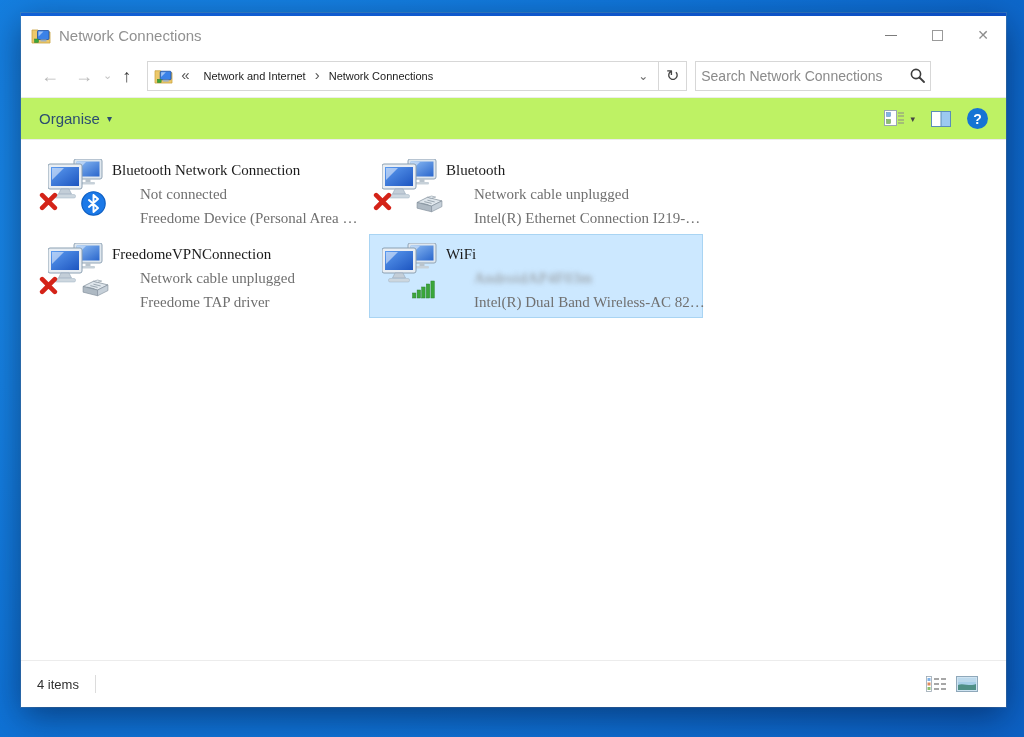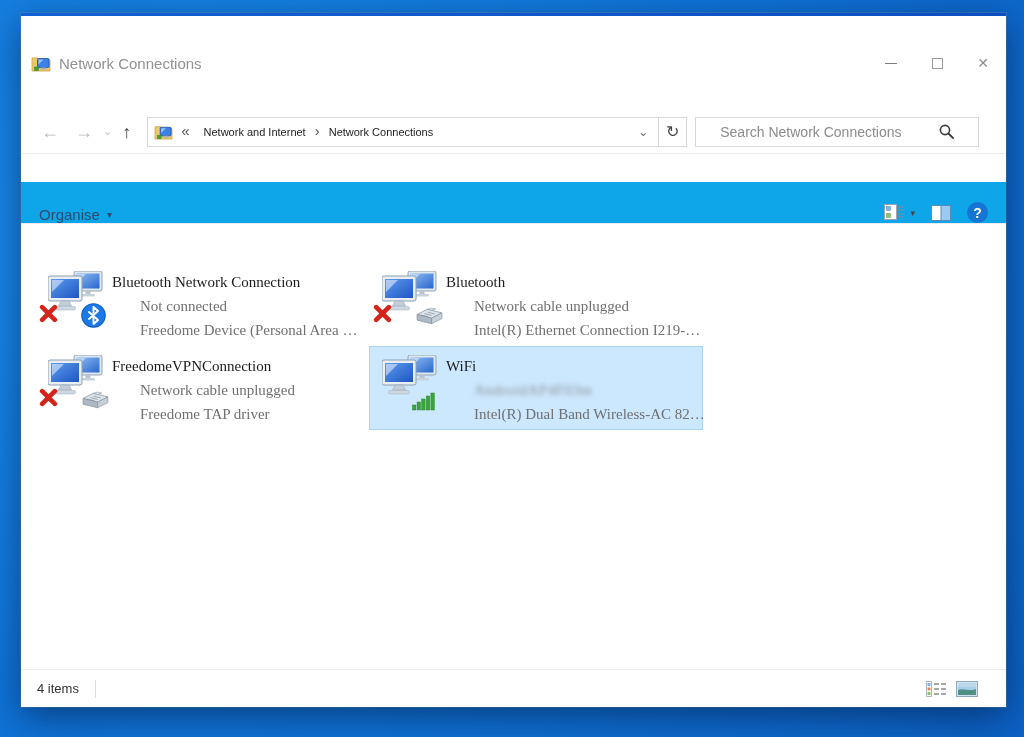--- a/index.html
+++ b/index.html
@@ -6,21 +6,20 @@
   html,body { width:1024px; height:737px; overflow:hidden;
     font-family:"Liberation Sans", sans-serif; }
   body {
     background: radial-gradient(130% 150% at 18% 32%, #1b8ceb 0%, #0f74d8 45%, #0a55b8 100%);
     position:relative;
   }
   .window {
     position:absolute; left:21px; top:13px; width:985px; height:694px;
     background:#ffffff; display:flex; flex-direction:column;
     box-shadow:0 10px 34px rgba(0,10,40,.5), 0 0 0 1px rgba(120,150,180,.35);
-    gap:28px;
   }
   .accent-line { height:3px; width:100%;
     background:linear-gradient(90deg,#1161d6,#0b4ec2); flex:0 0 auto; }
 
   
   .titlebar { height:38px; display:flex; align-items:center; padding-left:10px; flex:0 0 auto; }
   .titlebar .app-ico { width:20px; height:18px; margin-right:8px; }
   .title-text { font-size:15px; color:#919191; }
   .win-controls { margin-left:auto; display:flex; height:100%; }
   .win-btn { width:46px; height:100%; display:flex; align-items:center; justify-content:center;
@@ -39,29 +38,29 @@
     background:#fff; margin-left:8px; flex:1 1 auto; max-width:512px; padding:0 2px 0 6px; }
   .addressbar .app-ico { width:19px; height:17px; margin-right:6px; }
   .crumb-overflow { color:#555; font-size:15px; padding:0 6px 2px 2px; }
   .crumb { font-size:11px; color:#1c1c1c; padding:0 8px; white-space:nowrap; }
   .crumb-sep { font-size:15px; color:#555; padding:0 1px 2px; }
   .addr-spacer { flex:1 1 auto; }
   .addr-chevron { font-size:12px; color:#6d6d6d; padding:0 8px; }
   .refresh-btn { width:28px; height:30px; border:1px solid #d7d7d7; border-left:none;
     display:flex; align-items:center; justify-content:center; font-size:16px; color:#454545; }
   .searchbox { display:flex; align-items:center; height:30px; border:1px solid #d7d7d7;
-    background:#fff; margin-left:8px; width:284px; padding:0 24px; flex:0 0 auto; }
+    background:#fff; margin-left:8px; width:236px; padding:0 5px; flex:0 0 auto; }
   .searchbox input { border:none; outline:none; flex:1; font-size:14px; color:#333;
     font-family:"Liberation Sans", sans-serif; }
   .searchbox input::placeholder { color:#8b8b8b; }
   .search-ico { width:15px; height:15px; flex:0 0 auto; }
 
   
-  .toolbar { height:42px; background:#0ea5e9; border-bottom:1px solid #ebebeb;
-    display:flex; align-items:flex-end; padding:0 18px; flex:0 0 auto; }
+  .toolbar { height:42px; background:#bef264; border-bottom:1px solid #ebebeb;
+    display:flex; align-items:center; padding:0 18px; flex:0 0 auto; }
   .organise { font-size:15px; color:#2c4d70; display:flex; align-items:center; gap:7px; }
   .organise .caret { font-size:10px; color:#2c4d70; }
   .toolbar-right { margin-left:auto; display:flex; align-items:center; gap:16px; }
   .viewmode { display:flex; align-items:center; gap:5px; }
   .viewmode .caret { font-size:9px; color:#444; }
   .help-btn { width:21px; height:21px; border-radius:50%; background:#1574d4; color:#fff;
     font-size:14px; font-weight:bold; display:flex; align-items:center; justify-content:center; }
 
   
   .content { flex:1 1 auto; background:#fff; padding:10px 0 0 14px; overflow:hidden; }
@@ -73,21 +72,21 @@
   .conn-icon .redx { position:absolute; left:-3px; bottom:7px; }
   .conn-icon .badge-bt { position:absolute; right:0px; bottom:2px; }
   .conn-icon .badge-eth { position:absolute; right:-4px; bottom:5px; }
   .conn-icon .badge-wifi { position:absolute; right:5px; bottom:3px; }
   .conn-text { padding-left:6px; padding-top:2px; min-width:0;font-family:Liberation Serif, serif; }
   .conn-name { font-size:15px; color:#1b1b1b; line-height:24px; white-space:nowrap; }
   .conn-line { font-size:15px; color:#707070; line-height:24px; white-space:nowrap;margin-left:28px; }
   .redacted { filter:blur(2.6px); color:#8e8e8e; letter-spacing:.5px; }
 
   
-  .statusbar { height:38px; border-top:1px solid #ececec; display:flex; align-items:center;
+  .statusbar { height:47px; border-top:1px solid #ececec; display:flex; align-items:center;
     padding:0 28px 0 16px; flex:0 0 auto; }
   .items-count { font-size:13px; color:#2f2f2f; }
   .status-sep { width:1px; height:18px; background:#dcdcdc; margin-left:16px; }
   .status-toggles { margin-left:auto; display:flex; align-items:center; gap:10px; }
 </style>
 </head>
 <body>
 
 <svg width="0" height="0" style="position:absolute">
   <defs>

